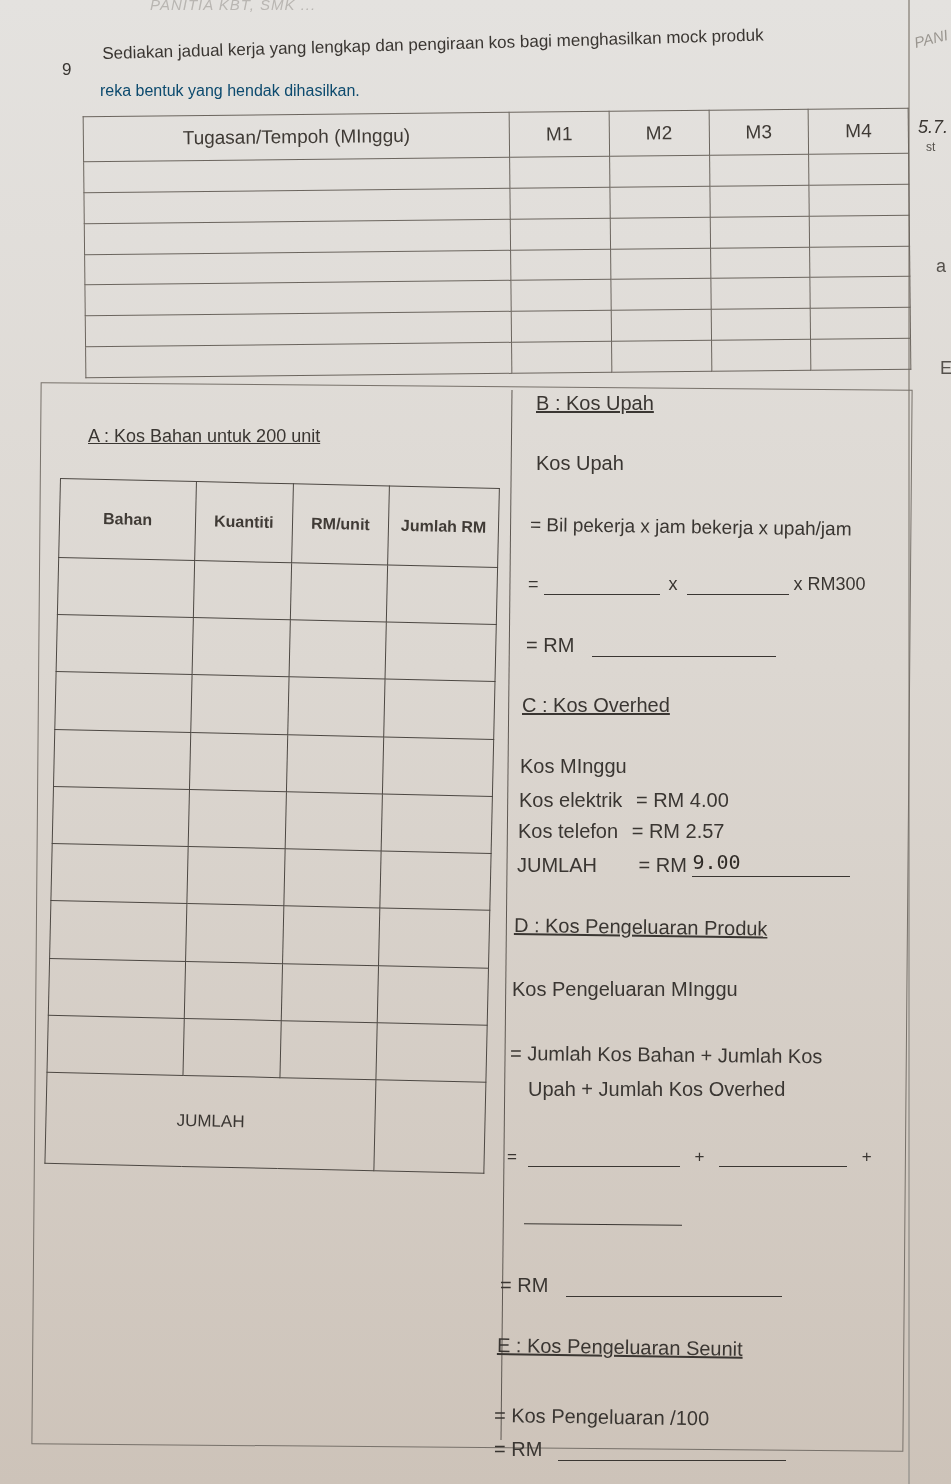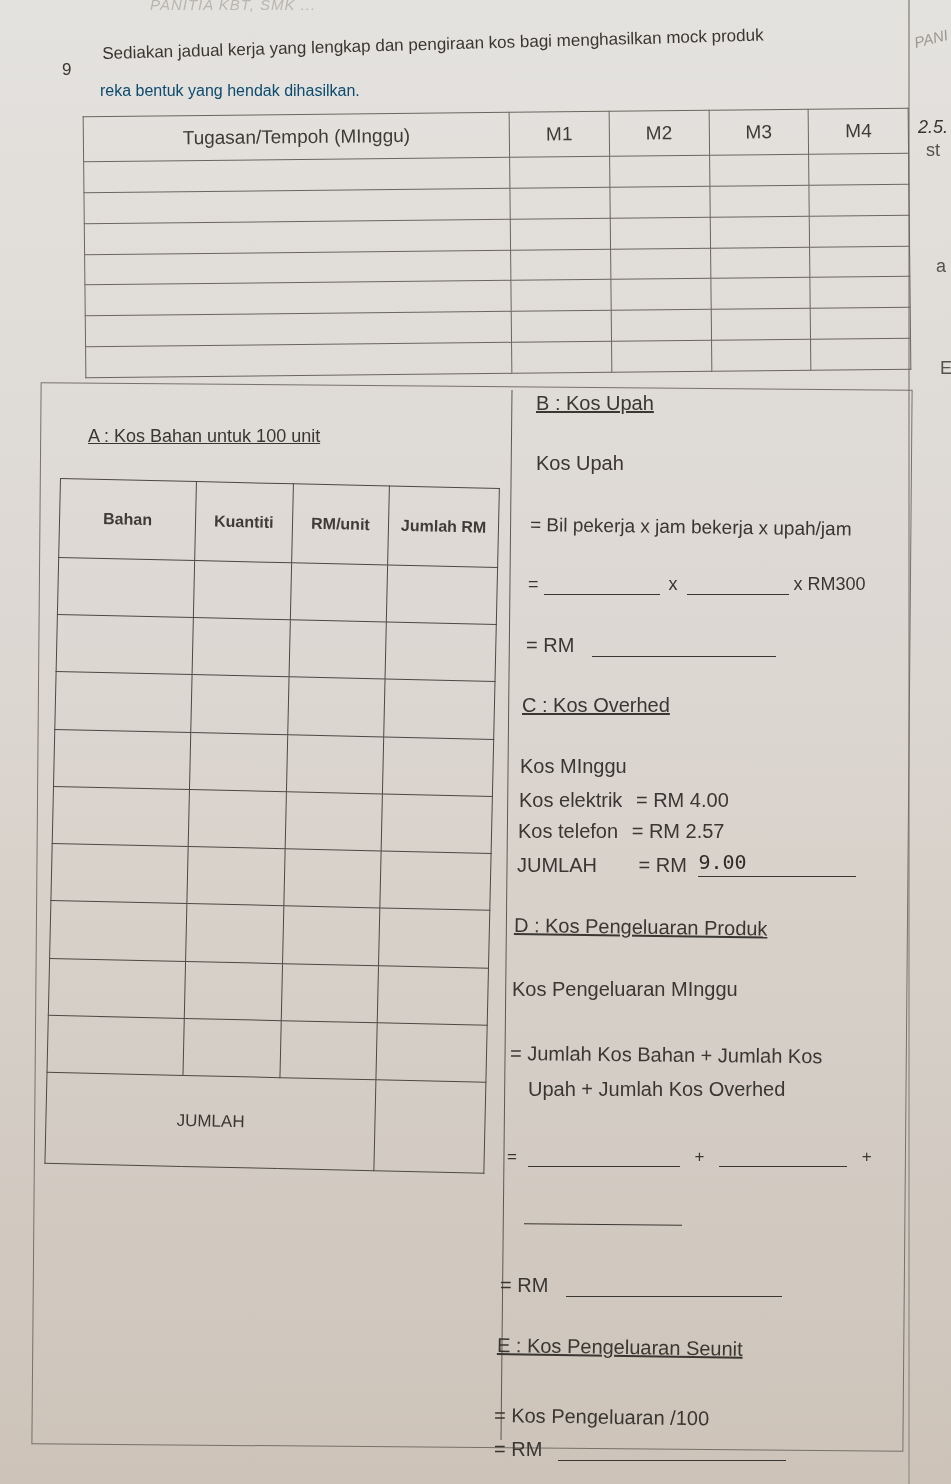--- a/index.html
+++ b/index.html
@@ -9,21 +9,21 @@
     font-family: "Liberation Sans", sans-serif; color: #3a3632;
   }
   .abs { position: absolute; }
   .header-faint { left: 150px; top: -4px; font-size: 15px; color: #b9b6b2; font-style: italic; letter-spacing: 1px; }
   .panitia-right { left: 914px; top: 30px; font-size: 15px; color: #9a9690; font-style: italic; transform: rotate(-14deg); }
   .page-edge { left: 908px; top: 0; width: 2px; height: 1484px; background: #a8a39c; }
   .q-num { left: 62px; top: 60px; font-size: 17px; }
   .q-text { left: 102px; top: 44px; font-size: 17px; transform: rotate(-1.6deg); transform-origin: left top; white-space: nowrap; }
   .q-text2 { left: 100px; top: 82px; font-size: 16px; color: #0c4a6e; }
   .side-num { left: 918px; top: 117px; font-size: 18px; font-style: italic; }
-  .side-st { left: 926px; top: 140px; font-size: 18px; color: #55514c; }
+  .side-st { left: 926px; top: 140px; font-size: 12px; color: #55514c; }
   .side-a { left: 936px; top: 256px; font-size: 18px; color: #55514c; }
   .side-b { left: 940px; top: 358px; font-size: 18px; color: #55514c; }
 
   
   .sched { left: 84px; top: 112px; width: 826px; height: 262px; transform: rotate(-0.6deg); }
   .sched table { border-collapse: collapse; width: 100%; height: 100%; }
   .sched td, .sched th { border: 1px solid #6b655e; font-weight: normal; font-size: 19px; color: #3f3a35; }
   .sched th { height: 42px; }
   .sched th.task { width: 428px; }
   .sched th.wk { width: 98px; }
@@ -48,21 +48,21 @@
 <body>
 
 <div class="abs page-edge"></div>
 <div class="abs header-faint">PANITIA KBT, SMK ...</div>
 <div class="abs panitia-right">PANI</div>
 
 <div class="abs q-num">9</div>
 <div class="abs q-text">Sediakan jadual kerja yang lengkap dan pengiraan kos bagi menghasilkan mock produk</div>
 <div class="abs q-text2">reka bentuk yang hendak dihasilkan.</div>
 
-<div class="abs side-num">2.5.</div>
+<div class="abs side-num">5.7.</div>
 <div class="abs side-st">st</div>
 <div class="abs side-a">a</div>
 <div class="abs side-b">E</div>
 
 <div class="abs sched">
   <table>
     <thead>
       <tr>
         <th class="task">Tugasan/Tempoh (MInggu)</th>
         <th class="wk">M1</th>
@@ -121,21 +121,21 @@
           <td></td>
           <td></td>
         </tr>
     </tbody>
   </table>
 </div>
 
 <div class="abs outer-box"></div>
 <div class="abs split-line"></div>
 
-<div class="abs secA-title">A :  Kos Bahan untuk 100 unit</div>
+<div class="abs secA-title">A :  Kos Bahan untuk 200 unit</div>
 <div class="abs mat">
   <table>
     <thead>
       <tr>
         <th style="width:31%">Bahan</th>
         <th style="width:22%">Kuantiti</th>
         <th style="width:22%">RM/unit</th>
         <th style="width:25%">Jumlah RM</th>
       </tr>
     </thead>
@@ -223,21 +223,21 @@
   <span>Kos elektrik</span>
   <span style="margin-left:8px;">= RM 4.00</span>
 </div>
 <div class="abs txt" style="left:518px;top:820px;">
   <span>Kos telefon</span>
   <span style="margin-left:8px;">= RM 2.57</span>
 </div>
 <div class="abs txt" style="left:517px;top:850px;">
   <span>JUMLAH</span>
   <span style="margin-left:36px;">= RM</span>
-  <span class="blank hand" style="width:158px;height:26px;margin-left:6px;">9.00</span>
+  <span class="blank hand" style="width:158px;height:26px;">9.00</span>
 </div>
 
 <div class="abs txt u" style="left:514px;top:914px;transform:rotate(0.8deg);transform-origin:left;">D : Kos Pengeluaran Produk</div>
 <div class="abs txt" style="left:512px;top:978px;">Kos Pengeluaran MInggu</div>
 <div class="abs txt" style="left:510px;top:1042px;transform:rotate(0.6deg);transform-origin:left;">= Jumlah Kos Bahan + Jumlah Kos</div>
 <div class="abs txt" style="left:528px;top:1078px;">Upah + Jumlah Kos Overhed</div>
 <div class="abs txt" style="left:507px;top:1136px;font-size:17px;">
   <span>=</span>
   <span class="blank" style="width:152px;height:24px;margin-left:6px;"></span>
   <span style="margin:0 10px;">+</span>

